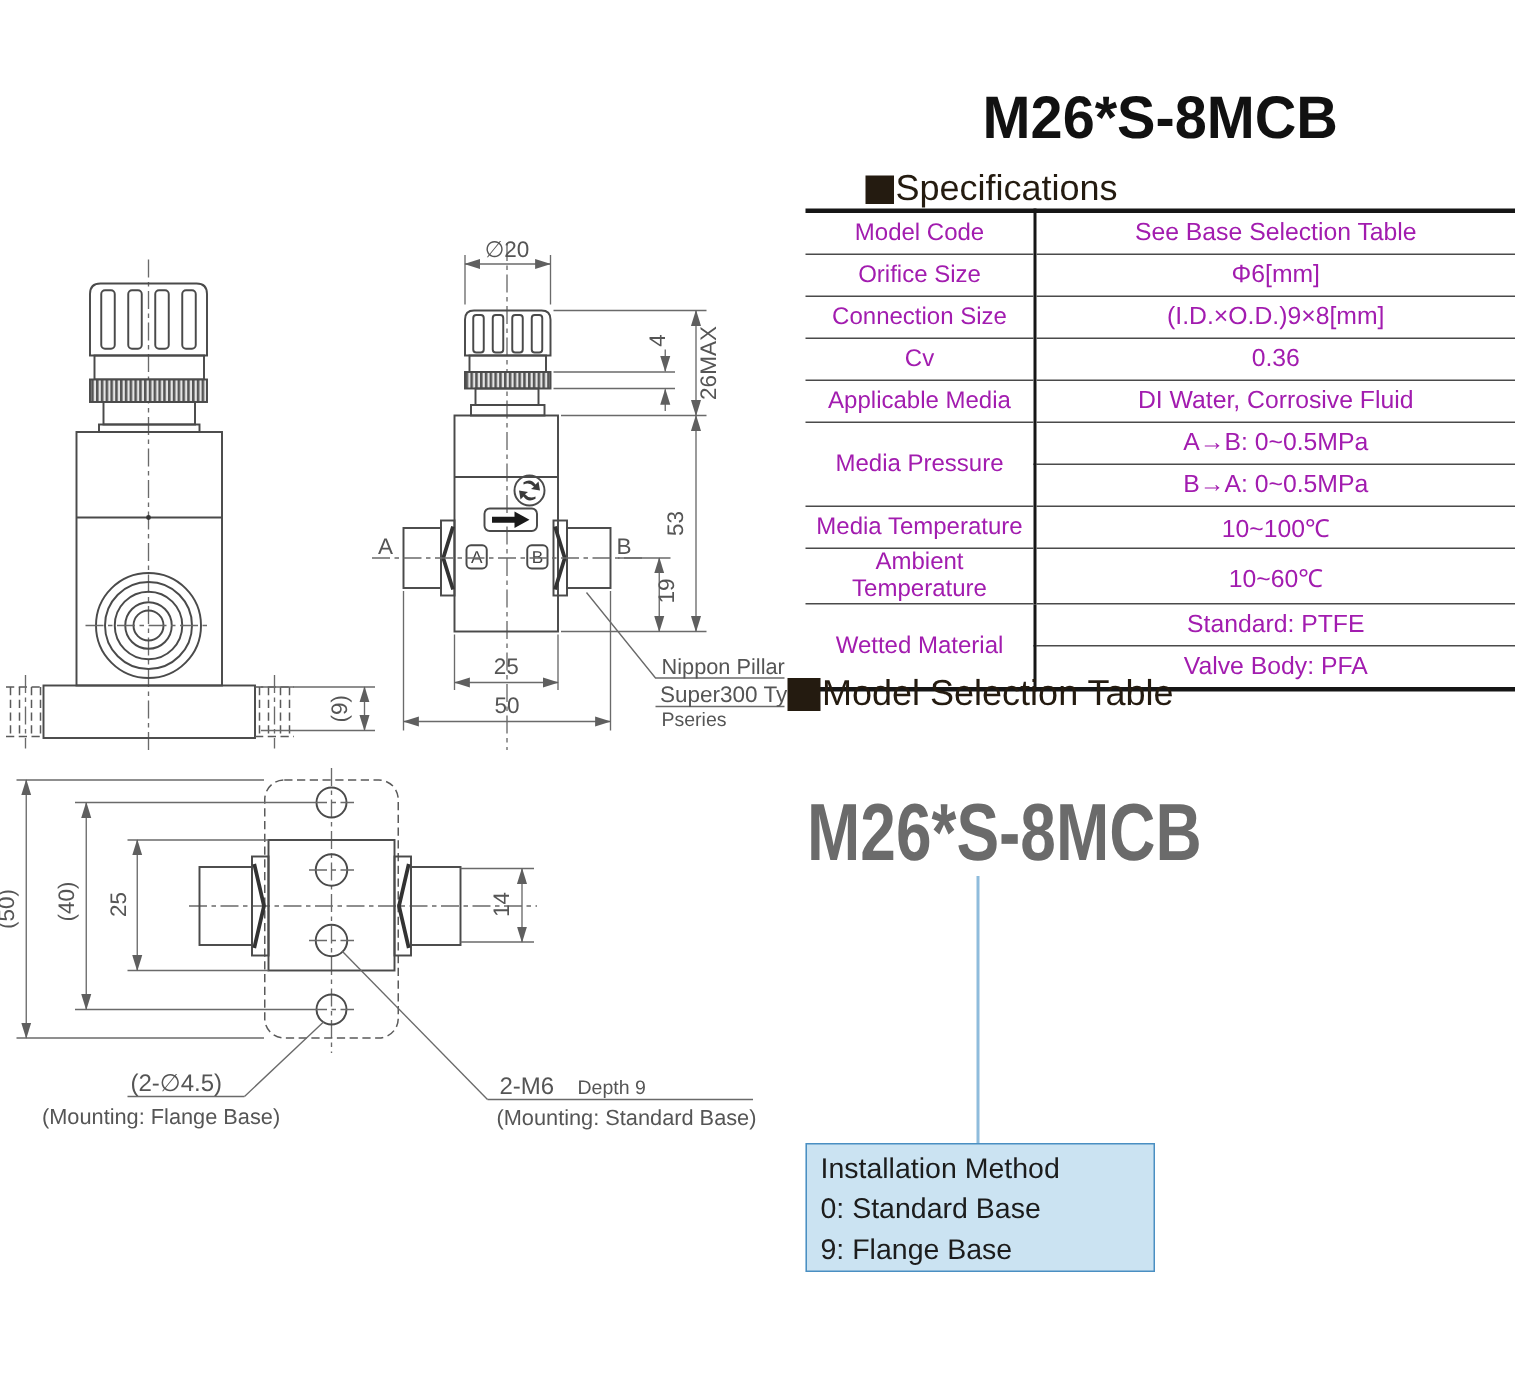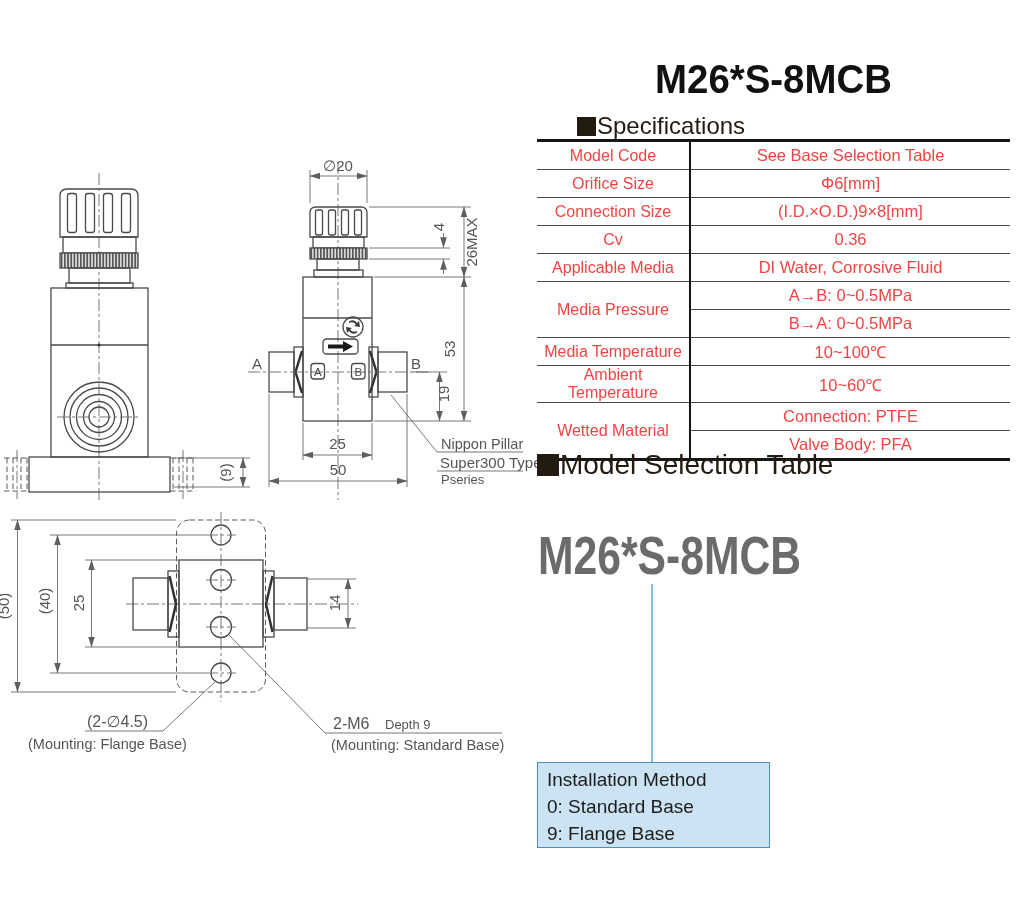--- a/index.html
+++ b/index.html
@@ -5,30 +5,30 @@
   html,body{margin:0;padding:0;background:#fff;}
   .page{position:relative;width:1024px;height:922px;background:#ffffff;overflow:hidden;
         font-family:"Liberation Sans",sans-serif;}
   .abs{position:absolute;}
 
   
   .title{left:537px;top:57px;width:473px;text-align:center;font-size:40px;font-weight:bold;
          color:#111;transform:scaleX(0.96);transform-origin:center;letter-spacing:0px;}
   .sec-head{display:flex;align-items:center;color:#241b10;}
   .spec-head{left:537px;top:112px;font-size:24px;padding-left:40px;}
-  .model-head{left:537px;top:449px;font-size:28px;}
+  .model-head{left:525px;top:449px;font-size:24px;}
   .sq{display:inline-block;background:#241b10;margin-right:1px;}
   .sq1{width:19px;height:19px;}
   .sq2{width:22px;height:22px;}
 
   table.spec{position:absolute;left:537px;top:139px;width:473px;border-collapse:collapse;
              table-layout:fixed;border-top:3px solid #161616;border-bottom:3px solid #161616;}
   table.spec th{width:152px;border-right:2px solid #161616;font-weight:normal;}
   table.spec th,table.spec td{border-bottom:1px solid #4a4a4a;height:27px;text-align:center;
-             vertical-align:middle;padding:0;color:#ef4444;font-size:16px;}
+             vertical-align:middle;padding:0;color:#a21caf;font-size:16px;}
   table.spec td{font-size:16.5px;}
   table.spec tr:last-child th,table.spec tr:last-child td{border-bottom:none;}
   th.sm{font-size:14.5px;}
   th.xs{font-size:13px;}
 
   .big-model{left:538px;top:524px;font-size:54px;font-weight:bold;color:#6b6b6b;
              transform:scaleX(0.79);transform-origin:left top;white-space:nowrap;}
   .blue-line{left:651px;top:584px;width:2px;height:178px;background:#8fbcdc;}
   .install-box{left:537px;top:762px;width:233px;height:86px;background:#cbe3f2;
                border:1.5px solid #4a8fc2;box-sizing:border-box;padding:3px 0 0 9px;
@@ -280,21 +280,21 @@
     <tr>
       <th class="xs">Media Temperature</th>
       <td>10~100℃</td>
     </tr>
     <tr>
       <th class="xs">Ambient Temperature</th>
       <td>10~60℃</td>
     </tr>
     <tr>
       <th rowspan="2">Wetted Material</th>
-      <td>Connection: PTFE</td>
+      <td>Standard: PTFE</td>
     </tr>
     <tr>
       <td>Valve Body: PFA</td>
     </tr>
   </tbody>
     </table>
 
   <div class="abs sec-head model-head">
     <span class="sq sq2"></span>
     <span>Model Selection Table</span>

